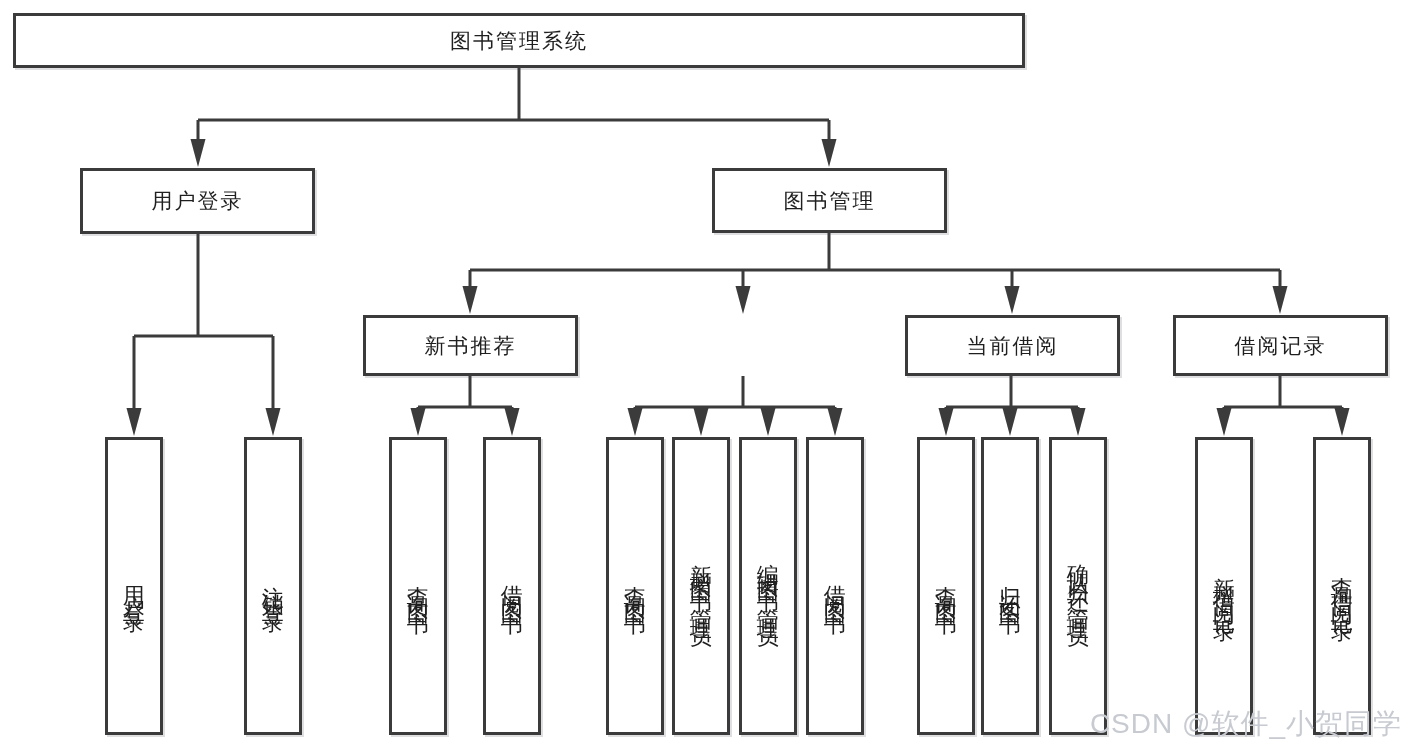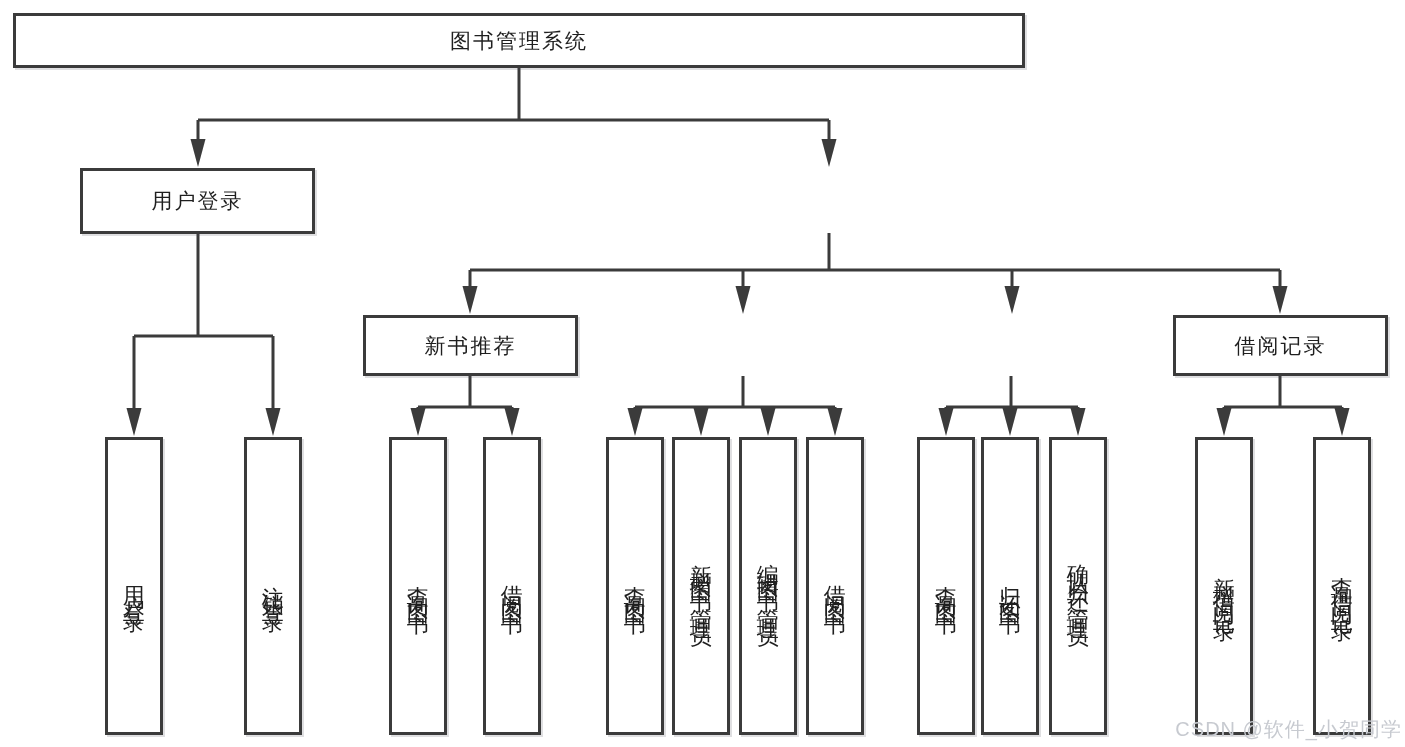--- a/index.html
+++ b/index.html
@@ -36,21 +36,21 @@
   .vbox {
     writing-mode: vertical-rl;
     font-size: 22px;
     letter-spacing: 9px;
     line-height: 1.15;
   }
   .watermark {
     position: absolute;
     right: 3px;
     bottom: 4px;
-    font-size: 20px;
+    font-size: 28px;
     letter-spacing: 1px;
     color: var(--watermark, #c7cad0);
     z-index: 6;
     white-space: nowrap;
   }
 </style>
 </head>
 <body>
 
 <div class="canvas">
@@ -91,22 +91,24 @@
       <polygon points="1002.5,408 1017.5,408 1010,436"></polygon>
       <polygon points="1070.5,408 1085.5,408 1078,436"></polygon>
       <polygon points="1216.5,408 1231.5,408 1224,436"></polygon>
       <polygon points="1334.5,408 1349.5,408 1342,436"></polygon>
     </g>
   </svg>
 
   <div class="box hbox" style="left:13px; top:13px; width:1012px; height:55px;font-family:Liberation Mono, monospace;">图书管理系统</div>
 
   <div class="box hbox" style="left:80px; top:168px; width:235px; height:66px;">用户登录</div>
+  <div class="box hbox" style="left:712px; top:168px; width:235px; height:65px;">图书管理</div>
 
   <div class="box hbox" style="left:363px; top:315px; width:215px; height:61px;font-family:Liberation Serif, serif;">新书推荐</div>
+  <div class="box hbox" style="left:905px; top:315px; width:215px; height:61px;">当前借阅</div>
   <div class="box hbox" style="left:1173px; top:315px; width:215px; height:61px;">借阅记录</div>
 
   <div class="box vbox" style="left:105px; top:437px; width:58px; height:298px;">用户登录</div>
   <div class="box vbox" style="left:244px; top:437px; width:58px; height:298px;">注销登录</div>
   <div class="box vbox" style="left:389px; top:437px; width:58px; height:298px;">查询图书</div>
   <div class="box vbox" style="left:483px; top:437px; width:58px; height:298px;">借阅图书</div>
   <div class="box vbox" style="left:606px; top:437px; width:58px; height:298px;">查询图书</div>
   <div class="box vbox" style="left:672px; top:437px; width:58px; height:298px;">新增图书（管理员）</div>
   <div class="box vbox" style="left:739px; top:437px; width:58px; height:298px;">编辑图书（管理员）</div>
   <div class="box vbox" style="left:806px; top:437px; width:58px; height:298px;">借阅图书</div>

